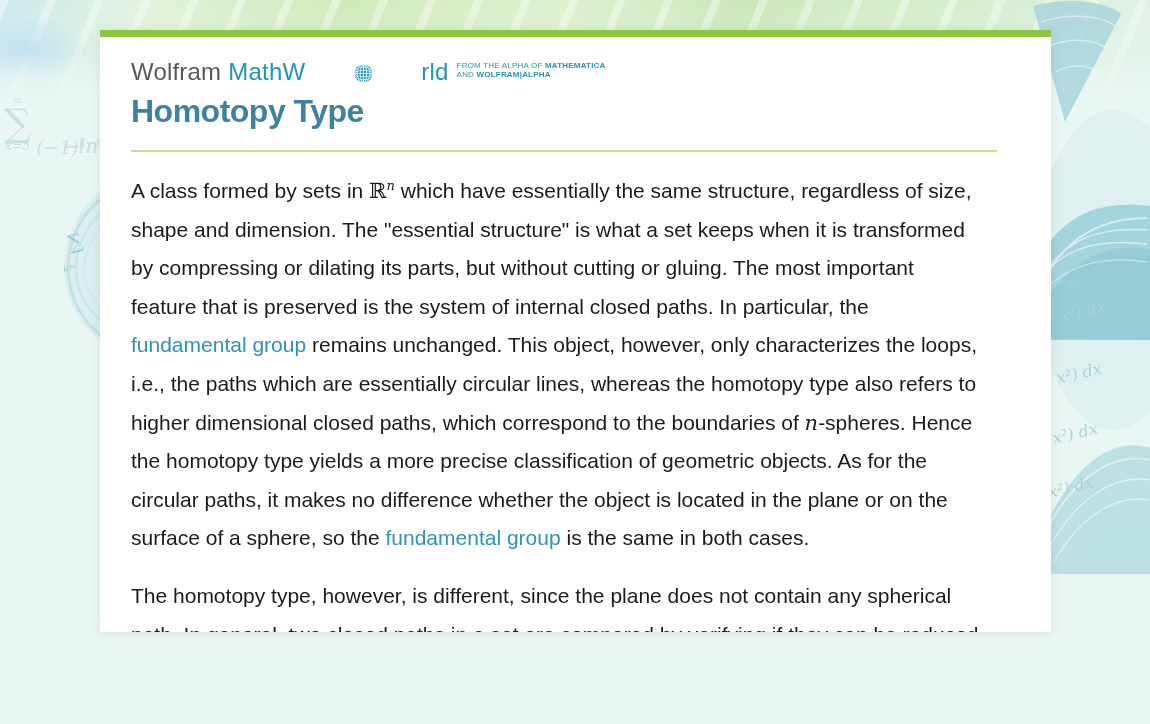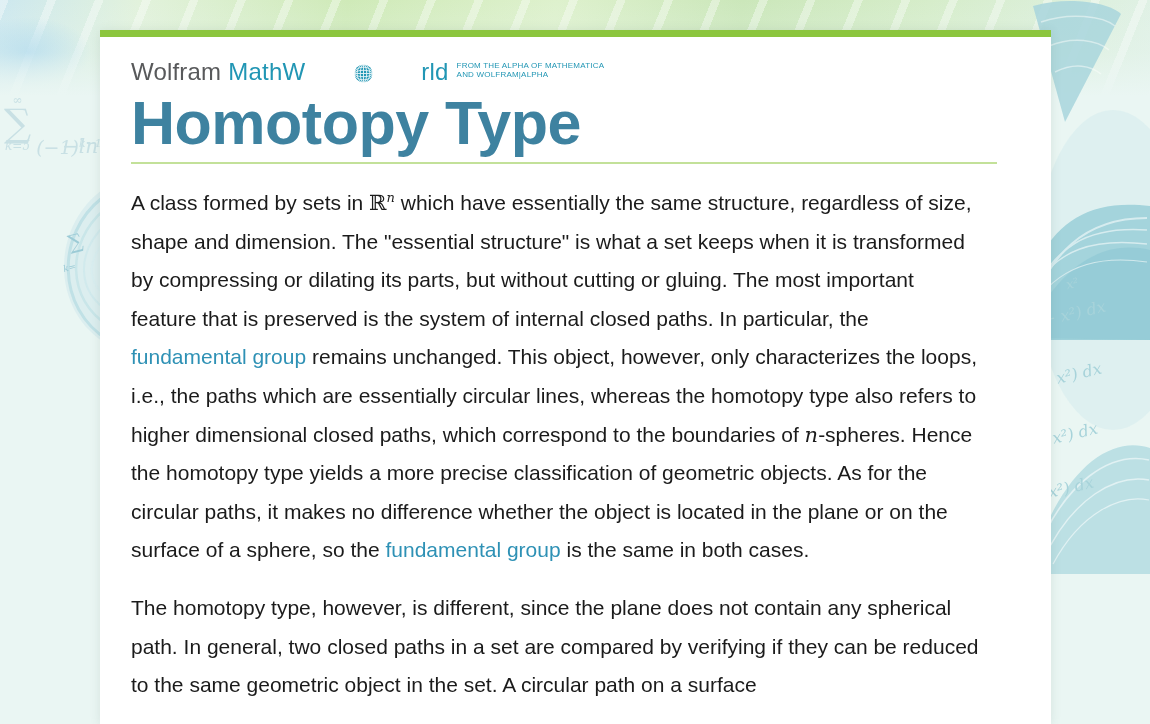--- a/index.html
+++ b/index.html
@@ -41,38 +41,38 @@
     color:#a7d3da;transform:rotate(-13deg);
   }
   .bg-formula:nth-child(1){left:1066px;top:276px;font-size:13px;}
   .bg-formula:nth-child(2){left:1004px;top:308px;}
   .bg-formula:nth-child(3){left:1000px;top:370px;}
   .bg-formula:nth-child(4){left:996px;top:430px;}
   .bg-formula:nth-child(5){left:992px;top:484px;}
 
   
   .card{
-    position:absolute;left:100px;top:30px;width:951px;height:694px;z-index:2;
+    position:absolute;left:100px;top:30px;width:951px;height:602px;z-index:2;
     background:#fff;box-sizing:border-box;
     border-top:7px solid var(--green_bar,#8cc63e);
     padding:21px 50px 0 31px;
     box-shadow:0 1px 10px rgba(60,90,80,.12);
     overflow:hidden;
   }
 
   .logo-row{display:flex;align-items:flex-start;}
   .logo-wolfram{font-size:24px;color:var(--wolfram_gray,#58595b);letter-spacing:.2px;}
   .logo-mathworld{font-size:24px;color:var(--brand_teal,#2196b4);margin-left:7px;display:flex;align-items:center;gap:48px;}
   .logo-mathworld .globe{margin:3px 0 0 1px;}
   .logo-mathworld .part{letter-spacing:.2px;}
   .tagline{margin-left:8px;padding-top:3px;font-size:8px;line-height:9px;color:var(--brand_teal,#2196b4);letter-spacing:.2px;}
-  .tagline b{font-weight:normal;}
+  .tagline b{font-weight:bold;}
 
   .page-title{
-    margin-top:12px;font-size:61px;line-height:50px;font-weight:bold;letter-spacing:-.5px;
+    font-size:32px;line-height:50px;font-weight:bold;letter-spacing:-.5px;
     color:var(--title_teal,#3e82a0);
   }
   .title-divider{height:2px;background:var(--divider_green,#c3e199);margin-top:14px;width:866px;}
 
   .article{margin-top:20px;width:868px;font-size:21px;line-height:38.6px;color:var(--text_color,#1b1b1b);}
   .article p{margin:0 16px 19px 0;}
   .article a.link{color:var(--link_teal,#2e91b5);text-decoration:none;cursor:pointer;}
   .math{font-family:"DejaVu Serif",serif;}
   .math sup{font-size:13px;line-height:0;font-style:italic;}
   .math.it > span:first-child{font-style:italic;}

